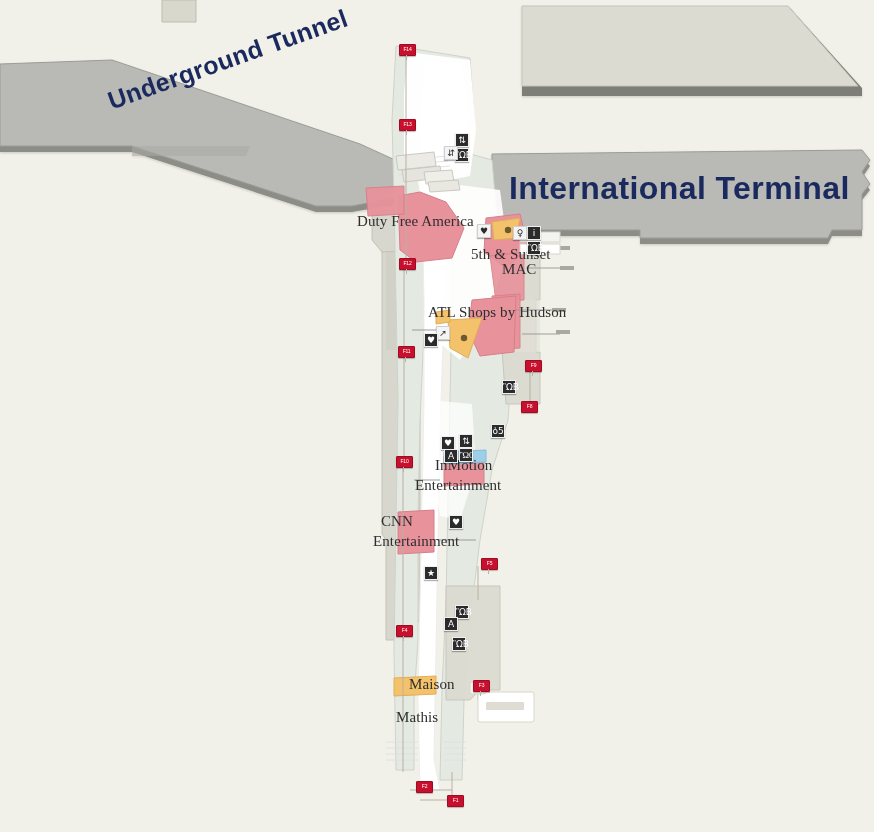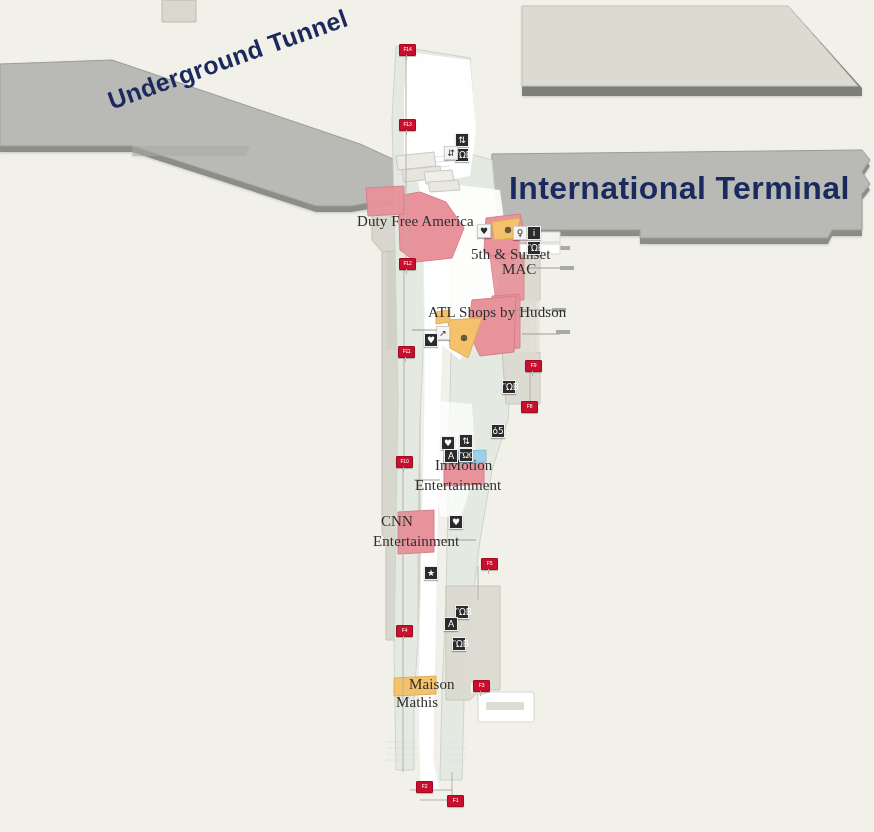--- a/index.html
+++ b/index.html
@@ -267,21 +267,21 @@
   <div class="maplabel" style="left:435px;top:458px;">InMotion</div>
 
   <div class="maplabel" style="left:415px;top:478px;text-align:right;">Entertainment</div>
 
   <div class="maplabel" style="left:381px;top:514px;">CNN</div>
 
   <div class="maplabel" style="left:373px;top:534px;">Entertainment</div>
 
   <div class="maplabel" style="left:409px;top:677px;">Maison</div>
 
-  <div class="maplabel" style="left:396px;top:695px;">Mathis</div>
+  <div class="maplabel" style="left:396px;top:710px;">Mathis</div>
 
   <div class="gate" style="left:399px;top:44px;">F14</div>
   <div class="gate" style="left:399px;top:119px;">F13</div>
   <div class="gate" style="left:399px;top:258px;">F12</div>
   <div class="gate" style="left:398px;top:346px;">F11</div>
   <div class="gate" style="left:396px;top:456px;">F10</div>
   <div class="gate" style="left:396px;top:625px;">F4</div>
   <div class="gate nostem" style="left:416px;top:781px;">F2</div>
   <div class="gate nostem" style="left:447px;top:795px;">F1</div>
   <div class="gate" style="left:525px;top:360px;">F9</div>

